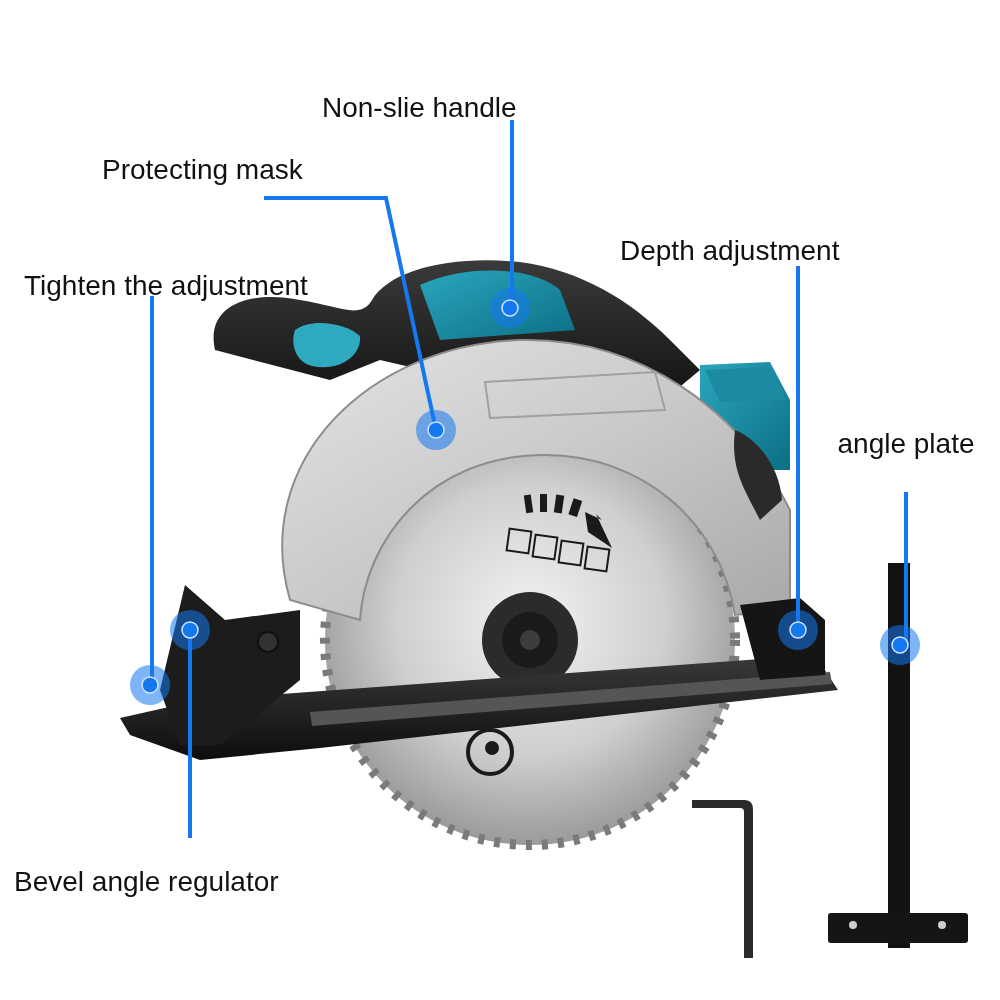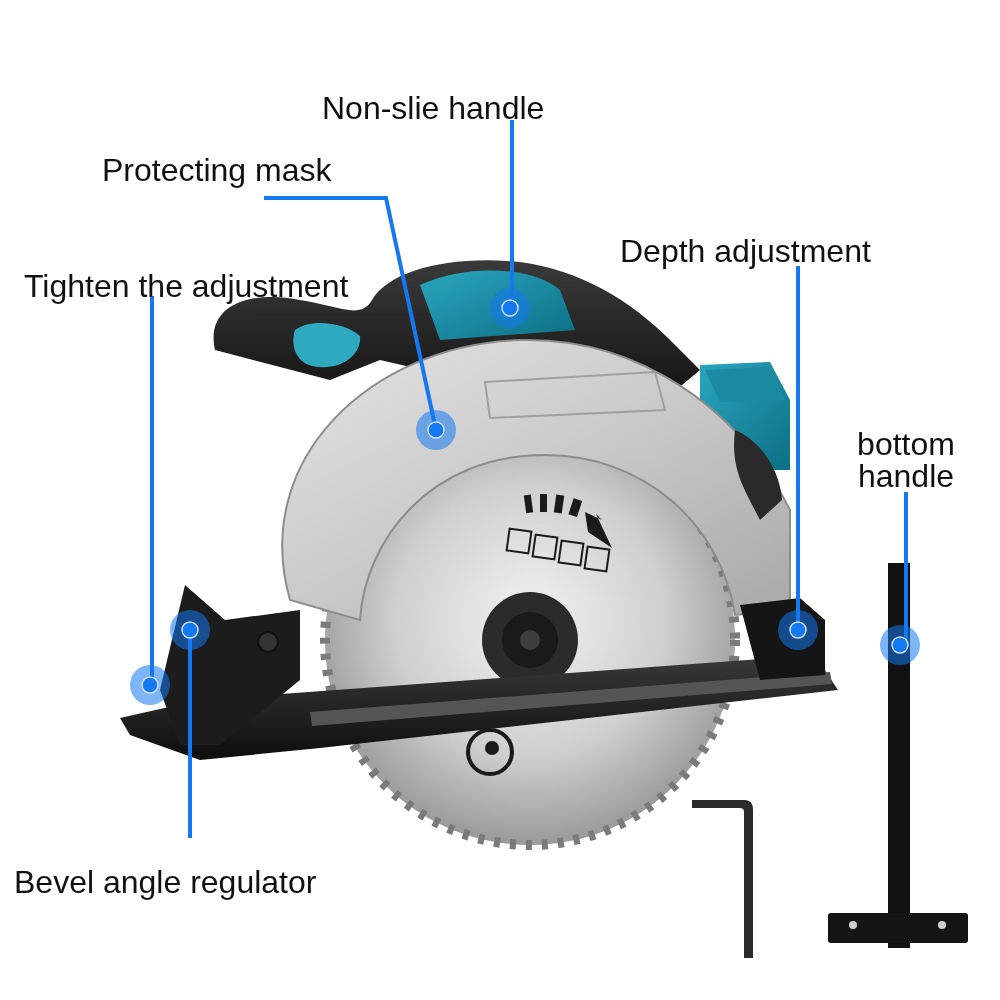--- a/index.html
+++ b/index.html
@@ -1,18 +1,18 @@
 <!DOCTYPE html>
 <html><head>
 <meta charset="utf-8">
 <style>
   html, body { margin: 0; padding: 0; background: #ffffff; }
   body { width: 1000px; height: 1000px; position: relative; overflow: hidden;
          font-family: "Liberation Sans", sans-serif; }
-  .label { position: absolute; color: #111111; font-size: 32px; line-height: 32px;
+  .label { position: absolute; color: #111111; font-size: 28px; line-height: 32px;
            white-space: nowrap; }
   .label.multi { text-align: center; white-space: normal; }
   svg.art { position: absolute; left: 0; top: 0; }
 </style>
 </head>
 <body>
 
 <svg class="art" width="1000" height="1000" viewBox="0 0 1000 1000" xmlns="http://www.w3.org/2000/svg">
   <defs>
     <radialGradient id="bladeGrad" cx="50%" cy="45%" r="55%">
@@ -138,16 +138,16 @@
 
 <div class="label" style="left:322px; top:92px;">Non-slie handle</div>
 
 <div class="label" style="left:82px; top:154px;margin-left:20px;">Protecting mask</div>
 
 <div class="label" style="left:24px; top:270px;">Tighten the adjustment</div>
 
 <div class="label" style="left:620px; top:235px;">Depth adjustment</div>
 
 <div class="label multi" style="left:822px; top:428px; width:168px;">
-  <div>bottom handle</div>
+  <div>angle plate</div>
 </div>
 
 <div class="label" style="left:14px; top:866px;">Bevel angle regulator</div>
 
 </body></html>

